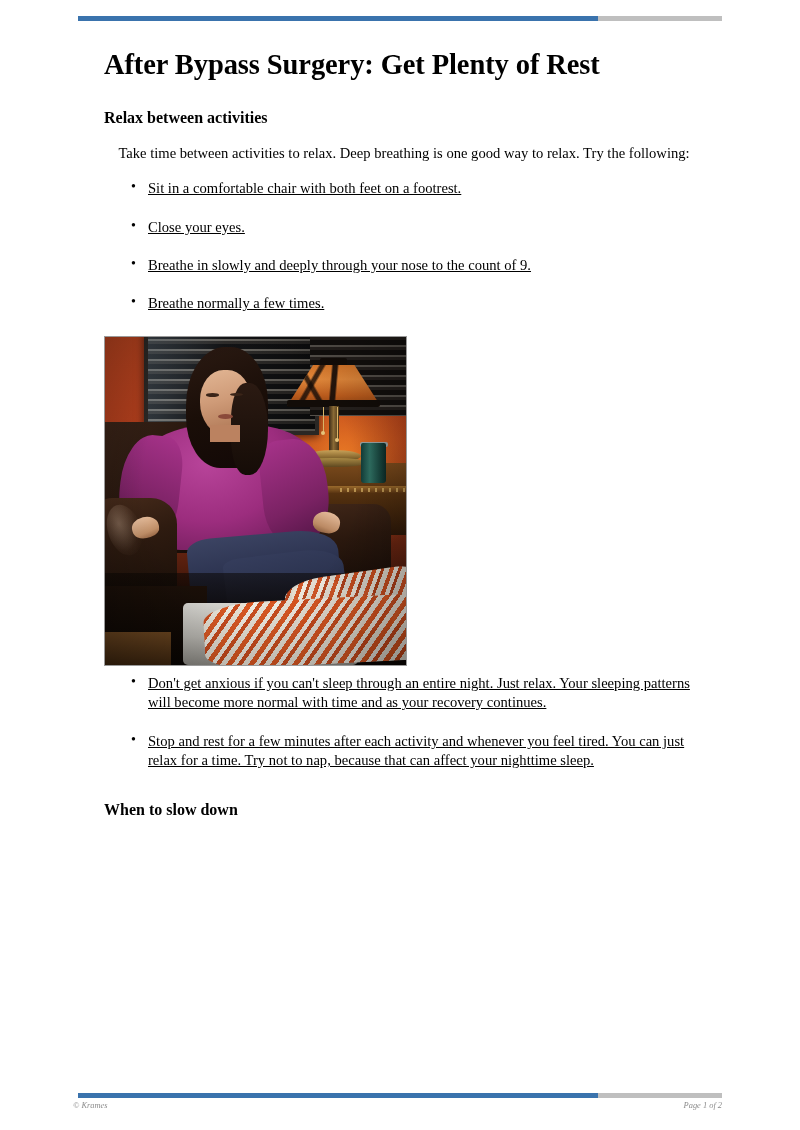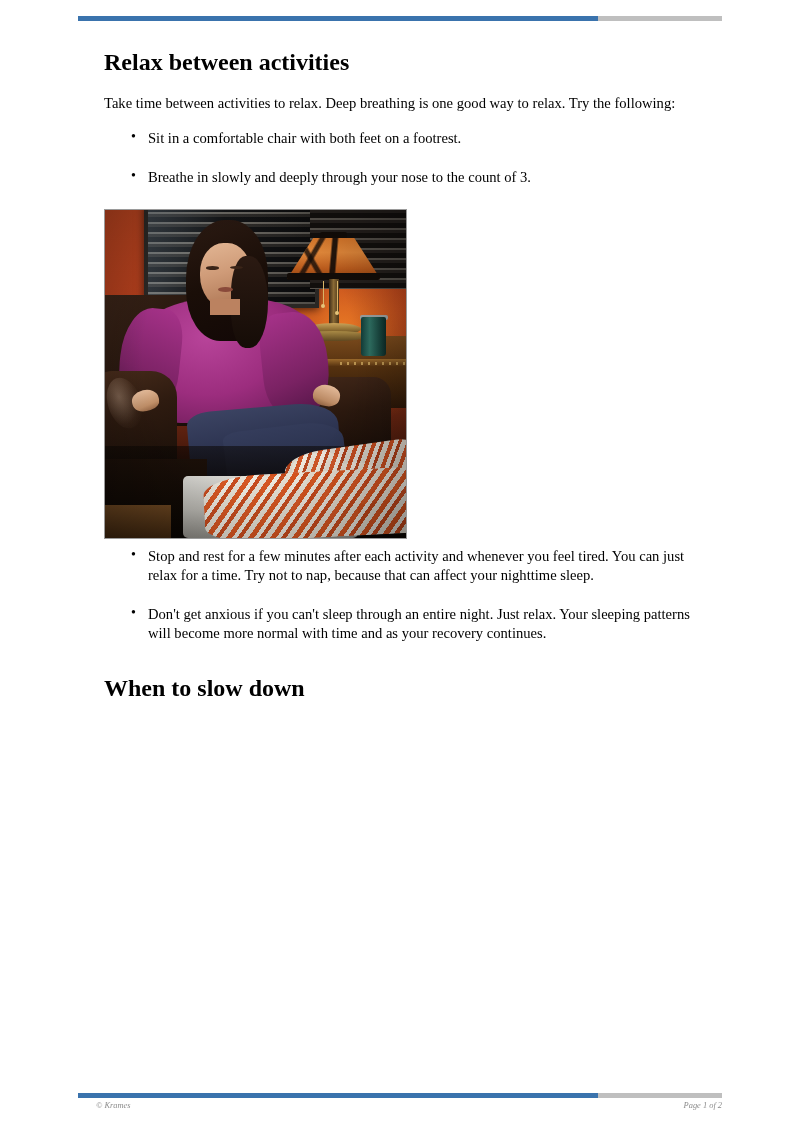--- a/index.html
+++ b/index.html
@@ -54,38 +54,40 @@
 
   h1.doc-title {
     font-size: 28.5px;
     font-weight: bold;
     line-height: 1.18;
     margin: 0 0 26px 0;
     letter-spacing: -0.1px;
   }
 
   h2.section-heading {
-    font-size: 24px;
+    font-size: 16px;
     font-weight: bold;
     line-height: 1.2;
     margin: 0 0 17px 0;
   }
 
   h2.section-heading.spaced-top { margin-top: 30px; }
 
   p.body-text {
     font-size: 14.6px;
     line-height: 1.33;
     margin: 0 0 16px 0;
+    text-align: center;
   }
 
   ul.bullet-list {
     list-style: none;
     margin: 0 0 12px 0;
     padding: 0 0 0 44px;
+    text-decoration: underline;
   }
   ul.bullet-list > li {
     position: relative;
     font-size: 14.6px;
     line-height: 1.33;
     margin: 0 0 19px 0;
     padding-left: 0;
   }
   ul.bullet-list > li:last-child { margin-bottom: 0; }
   ul.bullet-list > li::before {
@@ -473,41 +475,44 @@
 
   
   .footer-text {
     position: absolute;
     top: 1101px;
     font-family: "Liberation Serif", "DejaVu Serif", serif;
     font-style: italic;
     font-size: 8.4px;
     color: #8c8c8c;
   }
-  .footer-left { left: 96px; }
+  .footer-left { left: 73px; }
   .footer-right { right: 78px; }
 </style>
 </head>
 <body>
 
 <div class="page">
 
   <div class="rule rule-top">
     <div class="seg-blue"></div>
     <div class="seg-gray"></div>
   </div>
 
   <div class="content">
 
+    <h1 class="doc-title">After Bypass Surgery: Get Plenty of Rest</h1>
 
     <h2 class="section-heading">Relax between activities</h2>
     <p class="body-text">Take time between activities to relax. Deep breathing is one good way to relax. Try the following:</p>
     <ul class="bullet-list">
       <li>Sit in a comfortable chair with both feet on a footrest.</li>
-      <li>Breathe in slowly and deeply through your nose to the count of 3.</li>
+      <li>Close your eyes.</li>
+      <li>Breathe in slowly and deeply through your nose to the count of 9.</li>
+      <li>Breathe normally a few times.</li>
     </ul>
 
     <div class="figure">
       <div class="photo">
         <div class="wall"></div>
         <div class="wall-right-glow"></div>
 
         <div class="window">
           <div class="blinds"></div>
           <div class="blinds-sheen"></div>
@@ -563,22 +568,22 @@
         <div class="foot-a"></div>
         <div class="foot-b"></div>
         <div class="blanket-2"></div>
         <div class="blanket"></div>
 
         <div class="photo-vignette"></div>
       </div>
     </div>
 
     <ul class="bullet-list">
+      <li>Don't get anxious if you can't sleep through an entire night. Just relax. Your sleeping patterns will become more normal with time and as your recovery continues.</li>
       <li>Stop and rest for a few minutes after each activity and whenever you feel tired. You can just relax for a time. Try not to nap, because that can affect your nighttime sleep.</li>
-      <li>Don't get anxious if you can't sleep through an entire night. Just relax. Your sleeping patterns will become more normal with time and as your recovery continues.</li>
     </ul>
 
     <h2 class="section-heading spaced-top" style="margin-bottom:16px;">When to slow down</h2>
 
   </div>
 
   <div class="rule rule-bottom">
     <div class="seg-blue"></div>
     <div class="seg-gray"></div>
   </div>

